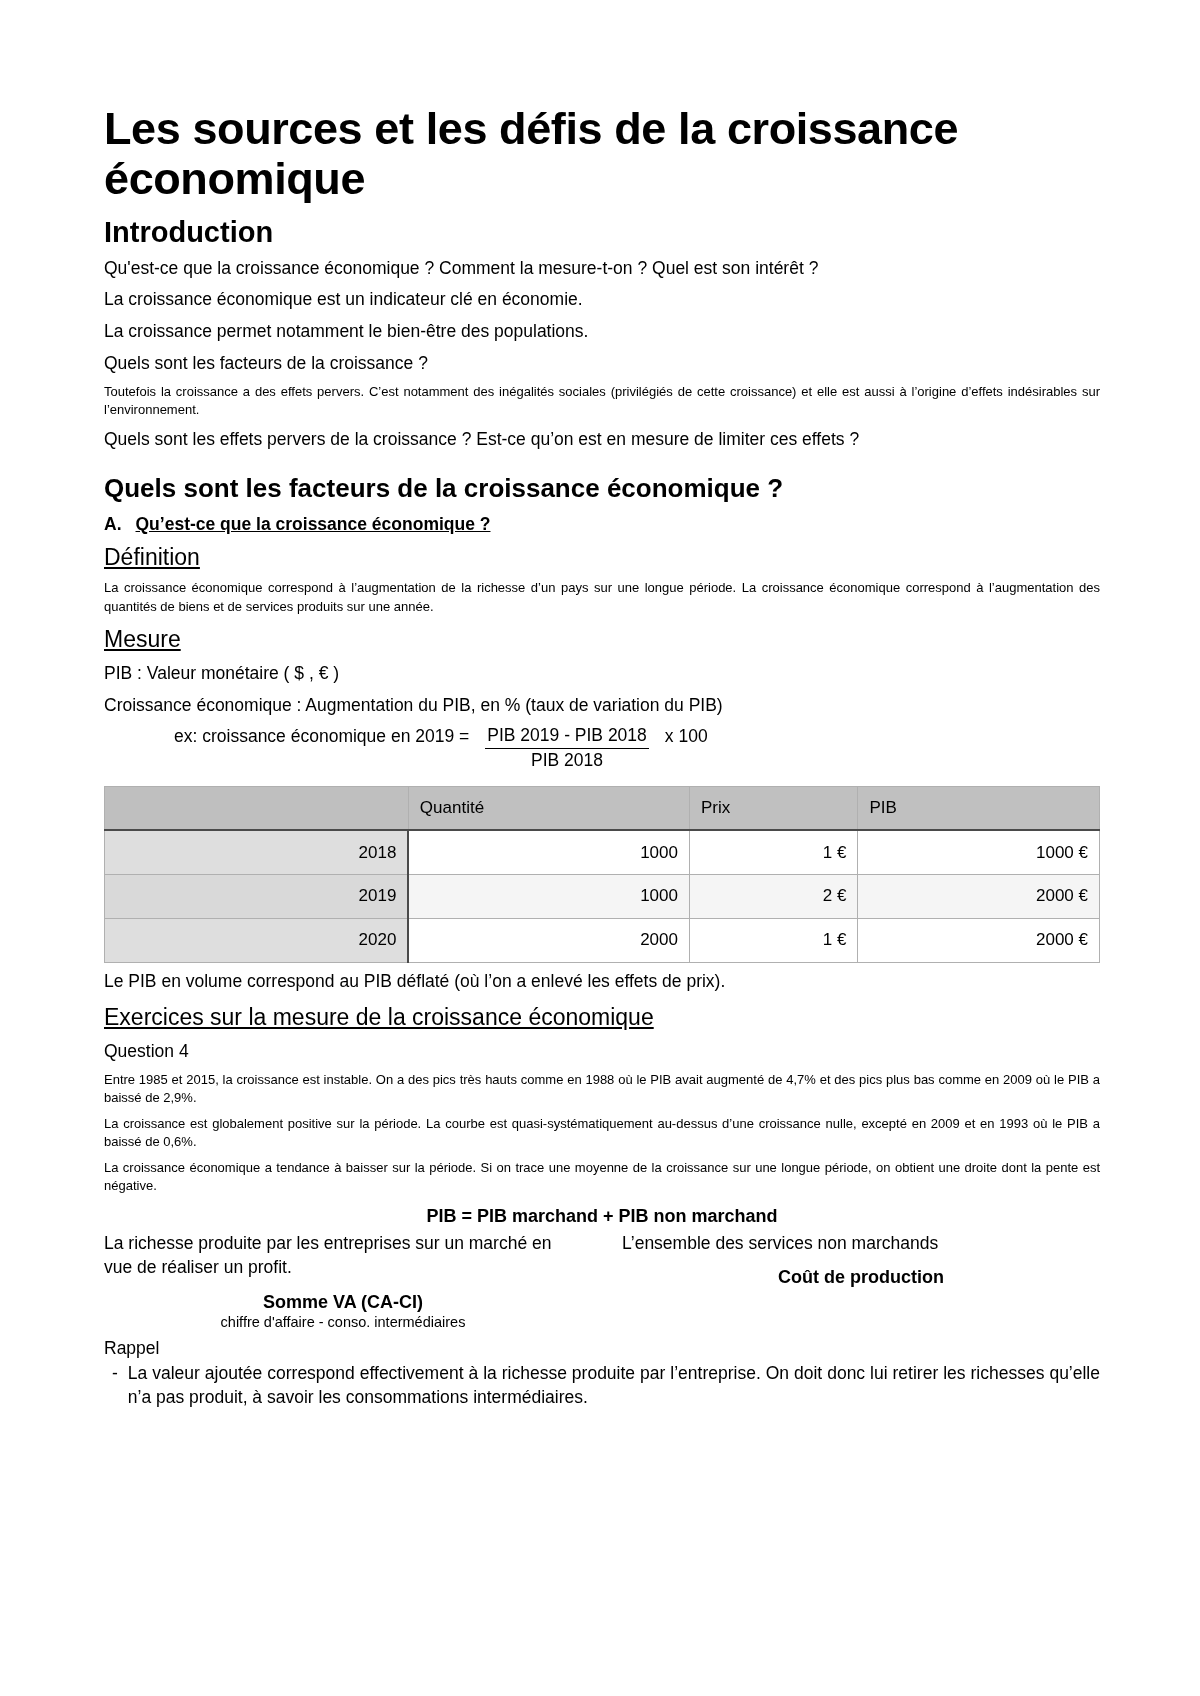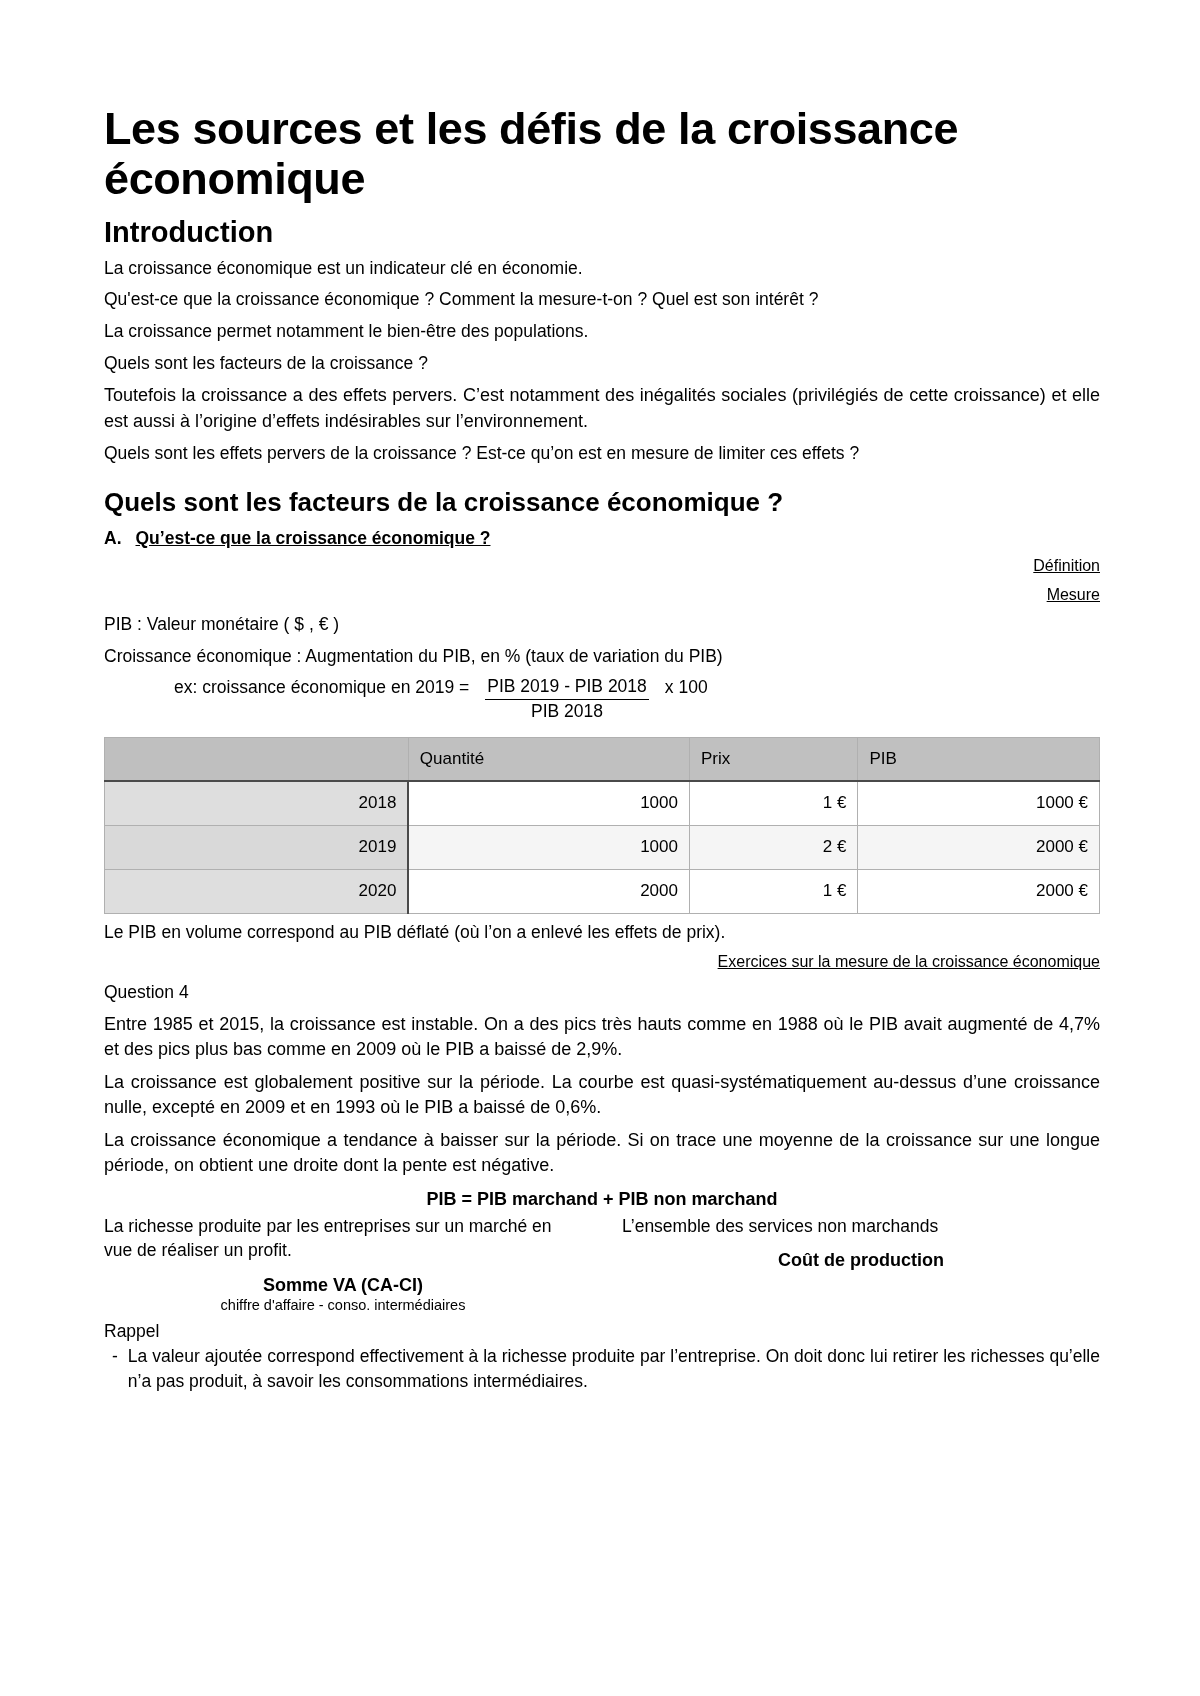--- a/index.html
+++ b/index.html
@@ -41,39 +41,38 @@
     margin: 20px 0 10px 0;
     line-height: 1.25;
   }
   p.body-text {
     font-size: 17.5px;
     line-height: 1.42;
     margin: 0 0 7px 0;
     text-align: left;
   }
   p.body-just {
-    font-size: 18px;
+    font-size: 13px;
     line-height: 1.42;
     margin: 0 0 7px 0;
     text-align: justify;
   }
   .sub-head {
     font-size: 17.5px;
     font-weight: bold;
     margin: 10px 0 6px 0;
     display: flex;
     gap: 14px;
   }
   .sub-head .u { text-decoration: underline; }
   .underlined {
-    font-size: 16px;
+    font-size: 23px;
     text-decoration: underline;
     margin: 2px 0 6px 0;
     line-height: 1.4;
-    text-align: right;
   }
   .formula-line {
     font-size: 17.5px;
     margin: 4px 0 0 70px;
     line-height: 1.3;
     display: flex;
     align-items: flex-start;
     gap: 12px;
   }
   .frac {
@@ -162,36 +161,37 @@
 </style>
 </head>
 <body>
 
 <div class="page">
 
   <h1 class="doc-title">Les sources et les défis de la croissance économique</h1>
 
   <h2 class="sec-h2">Introduction</h2>
 
+  <p class="body-text">Qu'est-ce que la croissance économique ? Comment la mesure-t-on ? Quel est son intérêt ?</p>
   <p class="body-text">La croissance économique est un indicateur clé en économie.</p>
-  <p class="body-text">Qu'est-ce que la croissance économique ? Comment la mesure-t-on ? Quel est son intérêt ?</p>
   <p class="body-text">La croissance permet notamment le bien-être des populations.</p>
   <p class="body-text">Quels sont les facteurs de la croissance ?</p>
   <p class="body-just">Toutefois la croissance a des effets pervers. C’est notamment des inégalités sociales (privilégiés de cette croissance) et elle est aussi à l’origine d’effets indésirables sur l’environnement.</p>
   <p class="body-text">Quels sont les effets pervers de la croissance ? Est-ce qu’on est en mesure de limiter ces effets ?</p>
 
   <h2 class="sec-h2-big">Quels sont les facteurs de la croissance économique ?</h2>
 
   <div class="sub-head">
     <span>A.</span>
     <span class="u">Qu’est-ce que la croissance économique ?</span>
   </div>
 
   <div class="underlined">Définition</div>
 
+  <p class="body-just">La croissance économique correspond à l’augmentation de la richesse d’un pays sur une longue période. La croissance économique correspond à l’augmentation des quantités de biens et de services produits sur une année.</p>
 
   <div class="underlined">Mesure</div>
 
   <p class="body-text">PIB : Valeur monétaire ( $ , € )</p>
   <p class="body-text">Croissance économique : Augmentation du PIB, en % (taux de variation du PIB)</p>
 
   <div class="formula-line">
     <span>ex: croissance économique en 2019 =</span>
     <span class="frac">
       <span class="num">PIB 2019 - PIB 2018</span>

